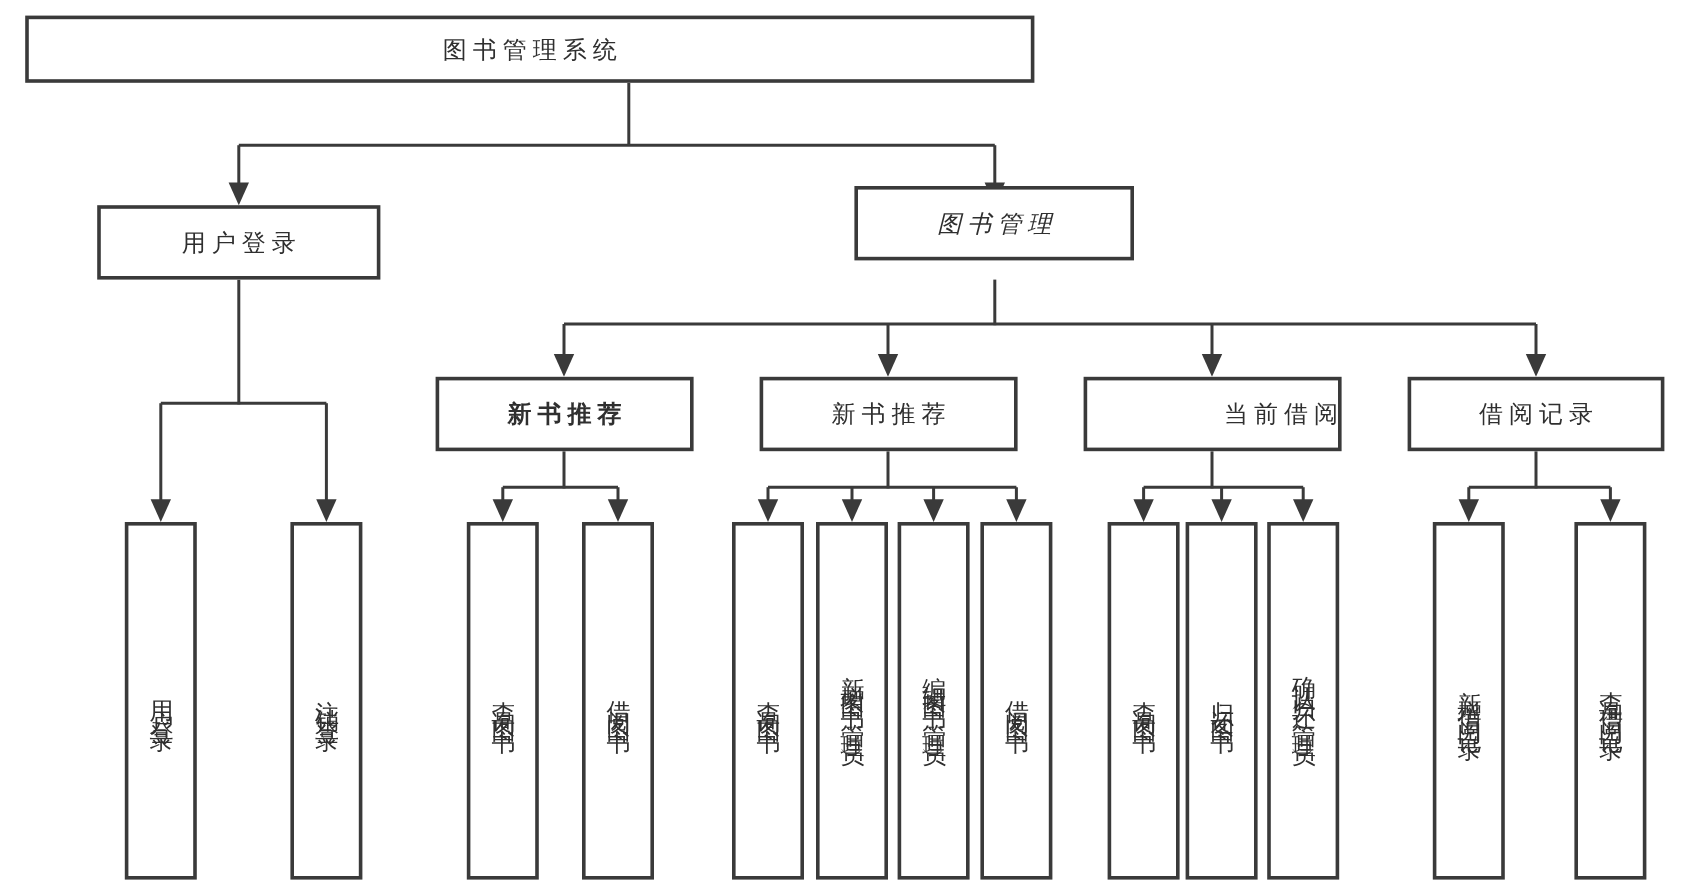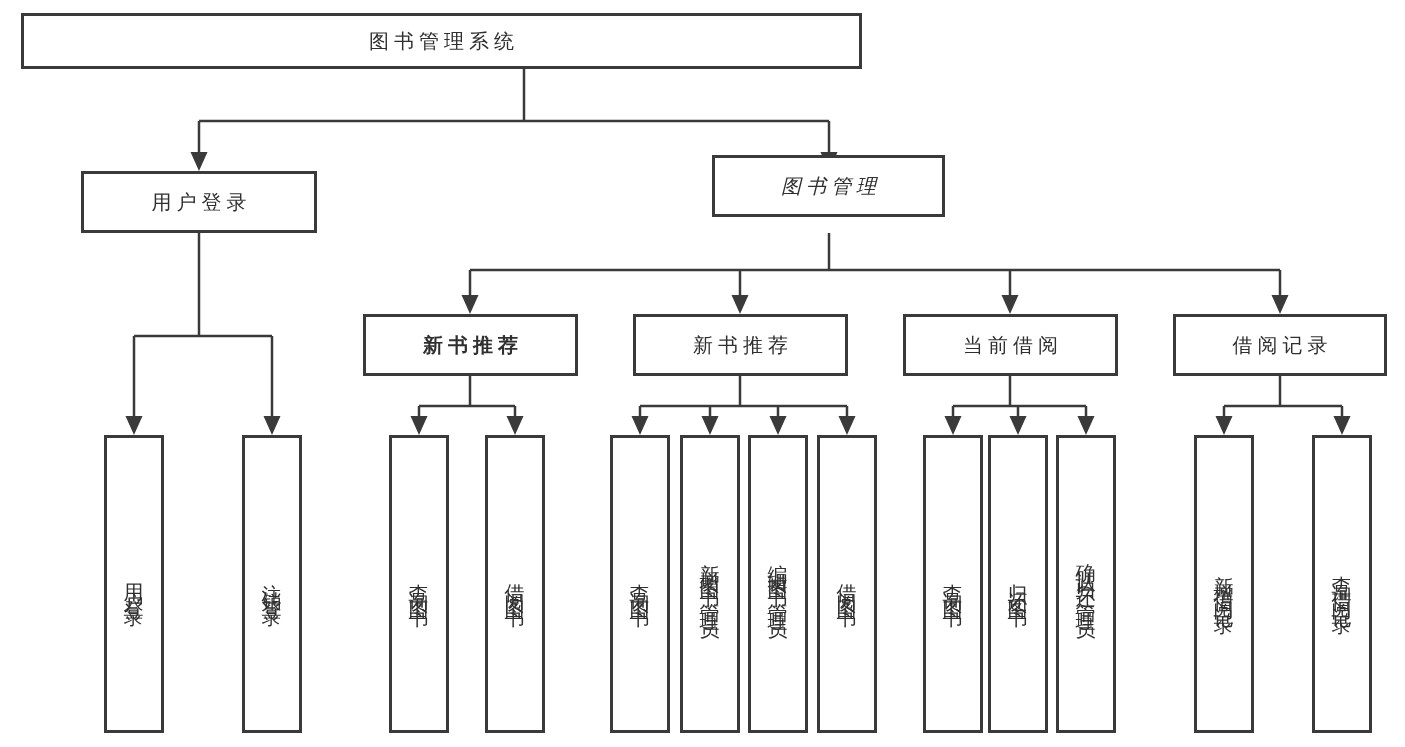--- a/index.html
+++ b/index.html
@@ -45,21 +45,21 @@
     line-height: 1;
   }
   
   #b-root   { left: 21px;   top: 13px;  width: 841px; height: 56px; text-align: right; }
   
   #b-login  { left: 81px;   top: 171px; width: 236px;  height: 62px; }
   #b-mgmt   { left: 712px;  top: 155px; width: 233px;  height: 62px; font-style: italic; }
   
   #b-l3-0   { left: 363px;  top: 314px; width: 215px;  height: 62px; font-weight: bold; }
   #b-l3-1   { left: 633px;  top: 314px; width: 215px;  height: 62px; }
-  #b-l3-2   { left: 903px;  top: 314px; width: 215px;  height: 62px; }
+  #b-l3-2   { left: 903px;  top: 314px; width: 215px;  height: 62px; justify-content: flex-end; }
   #b-l3-3   { left: 1173px; top: 314px; width: 214px;  height: 62px; }
   
   .vbox     { top: 435px; width: 60px; height: 298px; }
   #b-v1  { left: 104px; }
   #b-v2  { left: 242px; }
   #b-v3  { left: 389px; }
   #b-v4  { left: 485px; }
   #b-v5  { left: 610px; }
   #b-v6  { left: 680px; }
   #b-v7  { left: 748px; }

